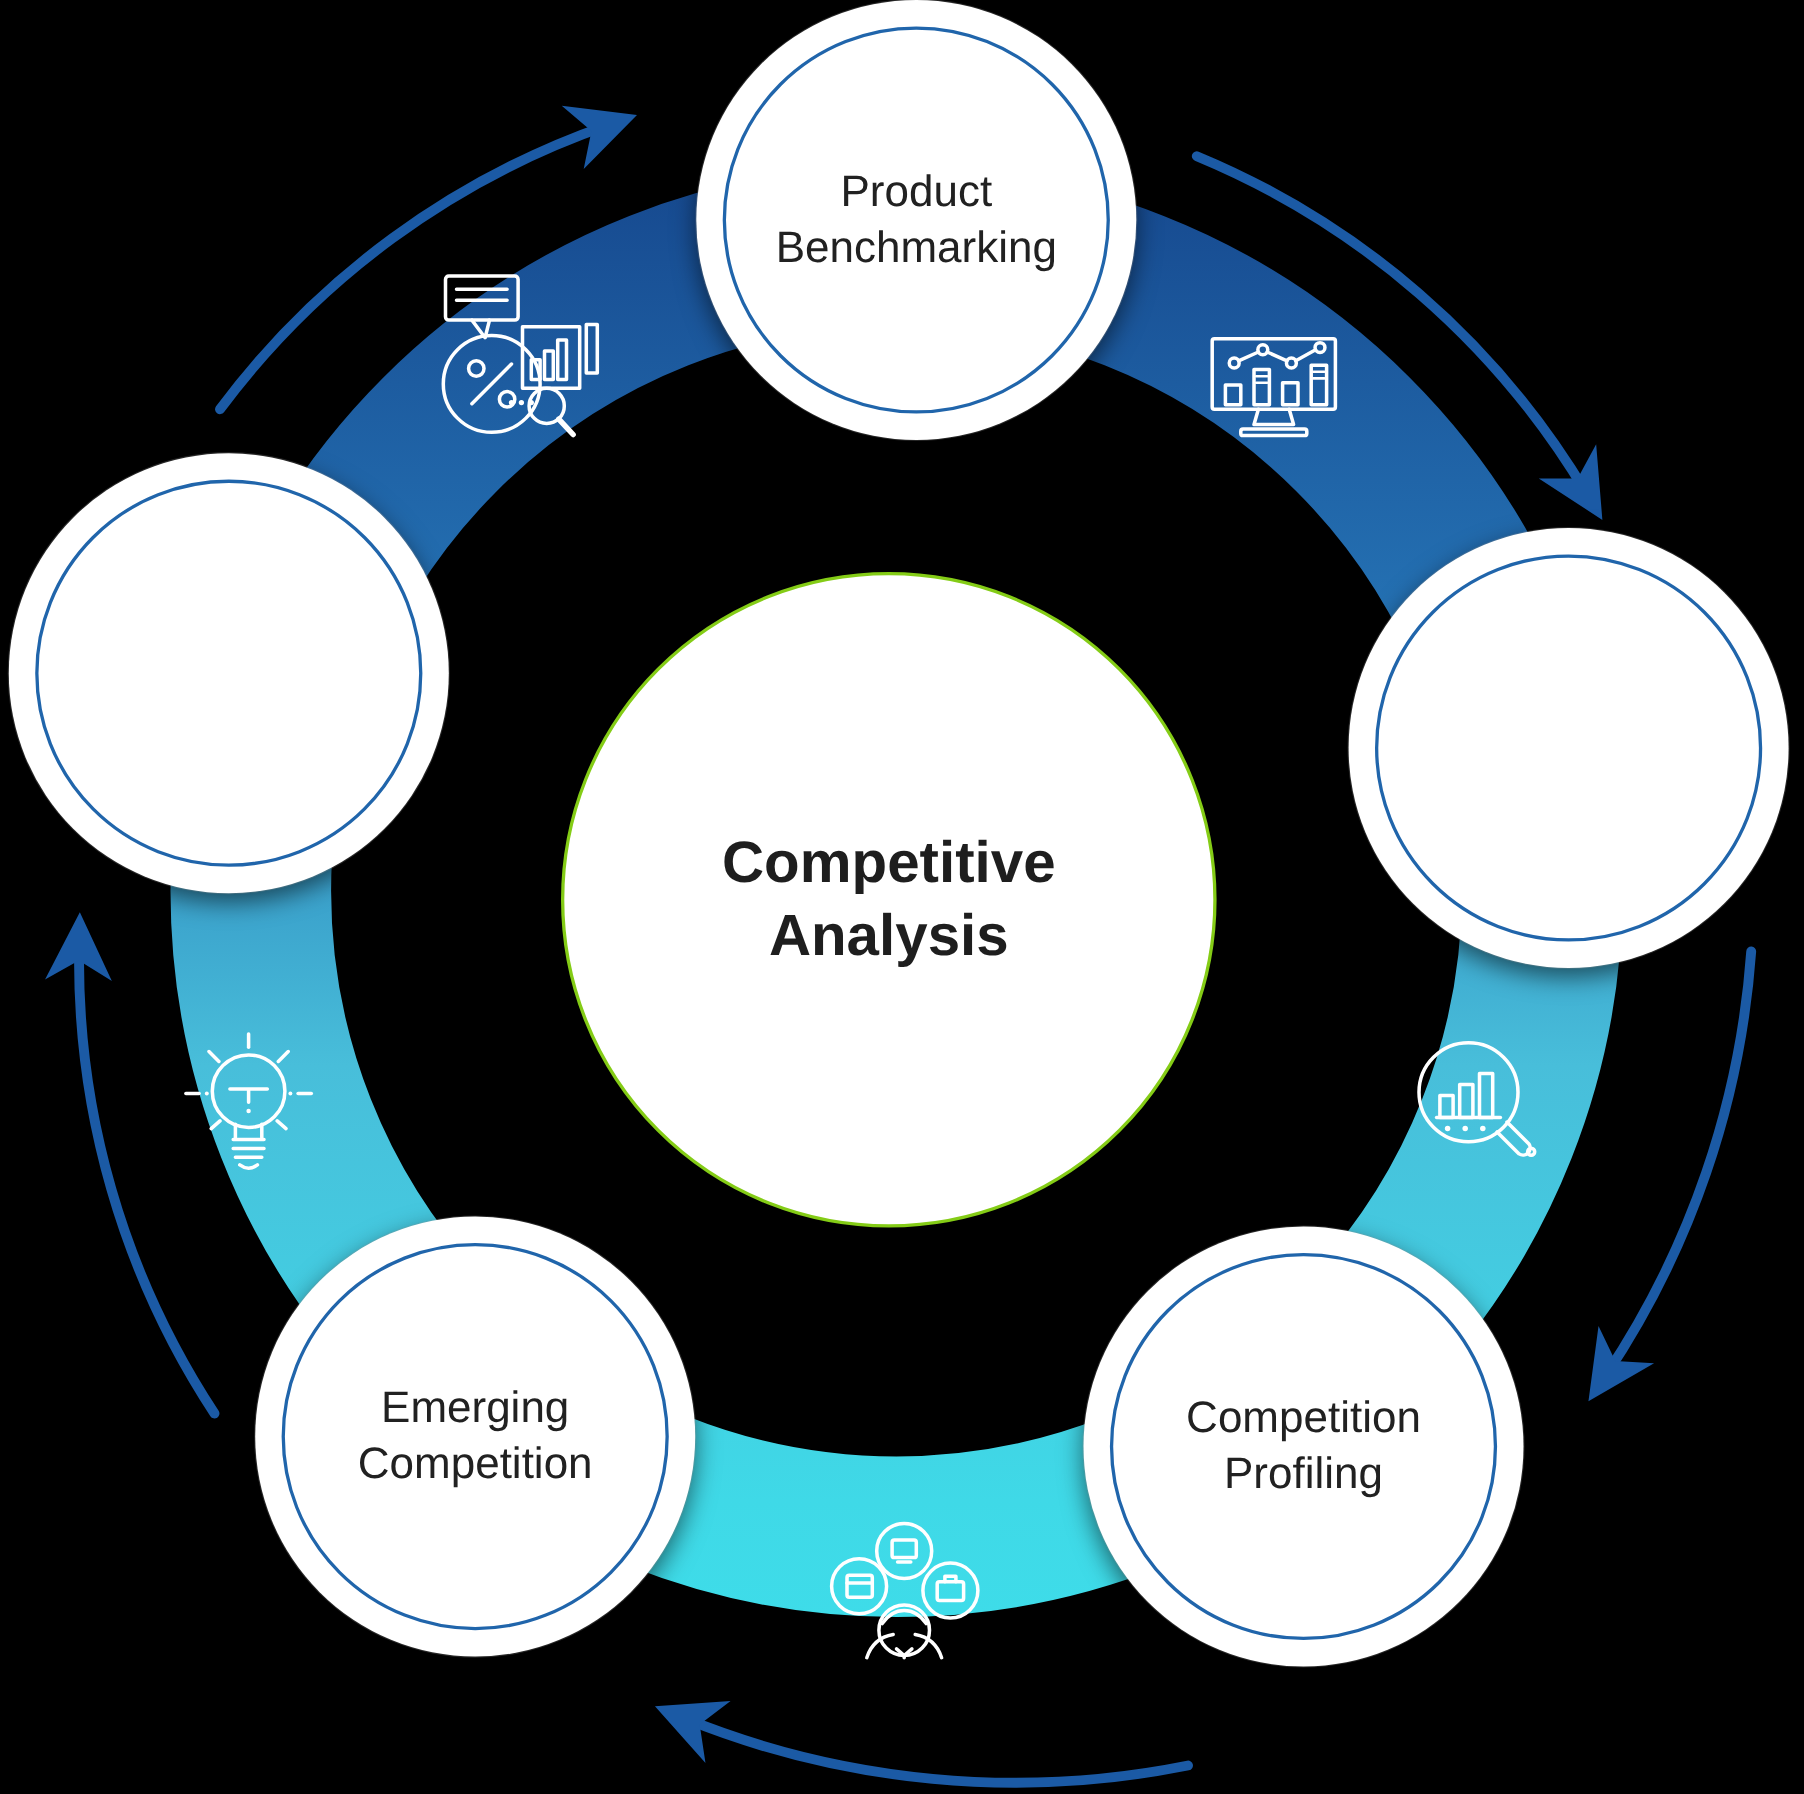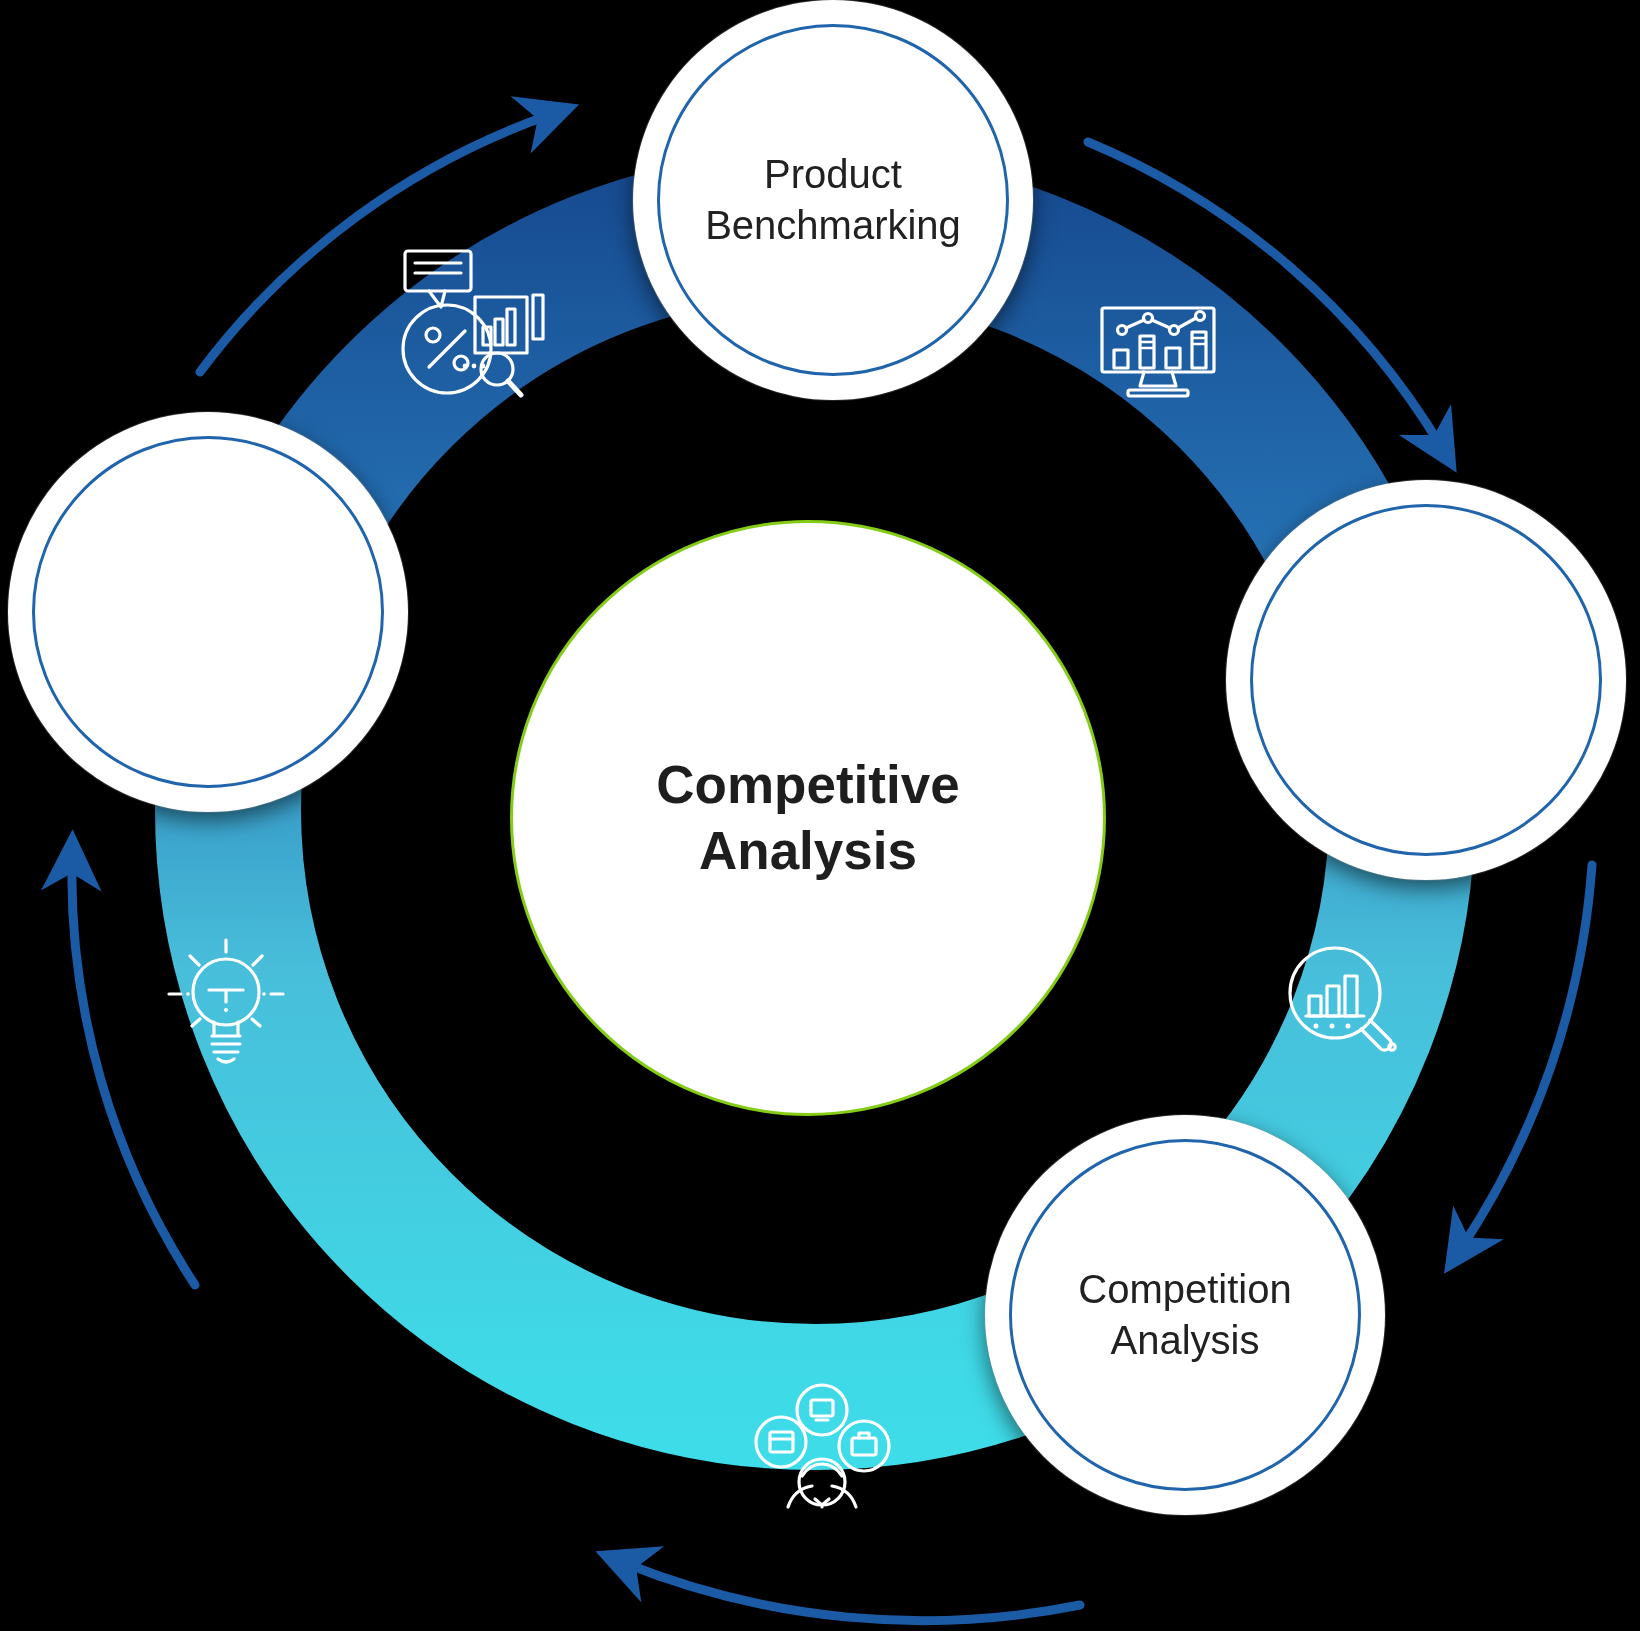--- a/index.html
+++ b/index.html
@@ -154,23 +154,27 @@
     <div class="inner-ring"></div>
     <div class="node-label">Product Benchmarking</div>
   </div>
 
   <div class="node satellite pos-right">
     <div class="inner-ring"></div>
   </div>
 
   <div class="node satellite pos-bottom-right">
     <div class="inner-ring"></div>
-    <div class="node-label">Competition Analysis</div>
+    <div class="node-label">Competition Profiling</div>
   </div>
 
+  <div class="node satellite pos-bottom-left">
+    <div class="inner-ring"></div>
+    <div class="node-label">Emerging Competition</div>
+  </div>
 
   <div class="node satellite pos-left">
     <div class="inner-ring"></div>
   </div>
 
   <div class="node center-node">
     <div class="center-label">Competitive Analysis</div>
   </div>
 
 </div>

